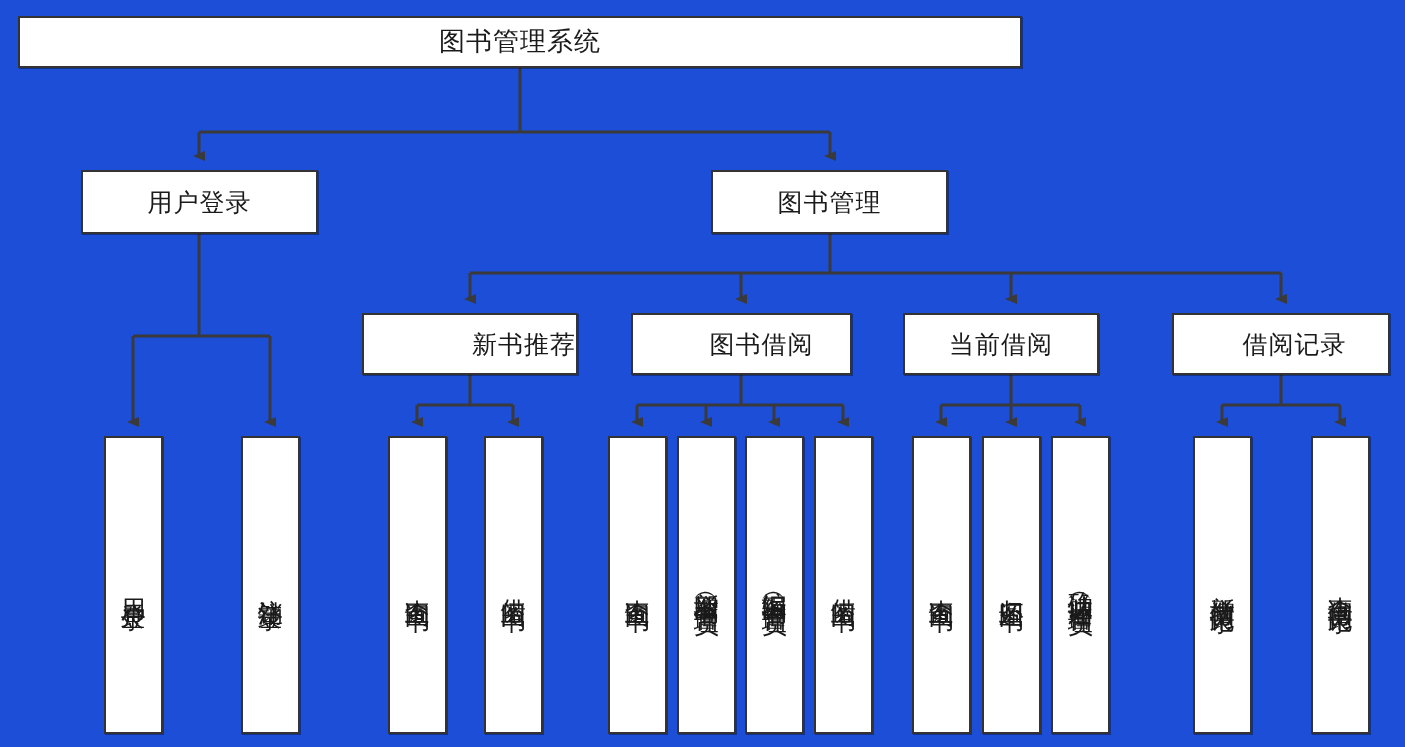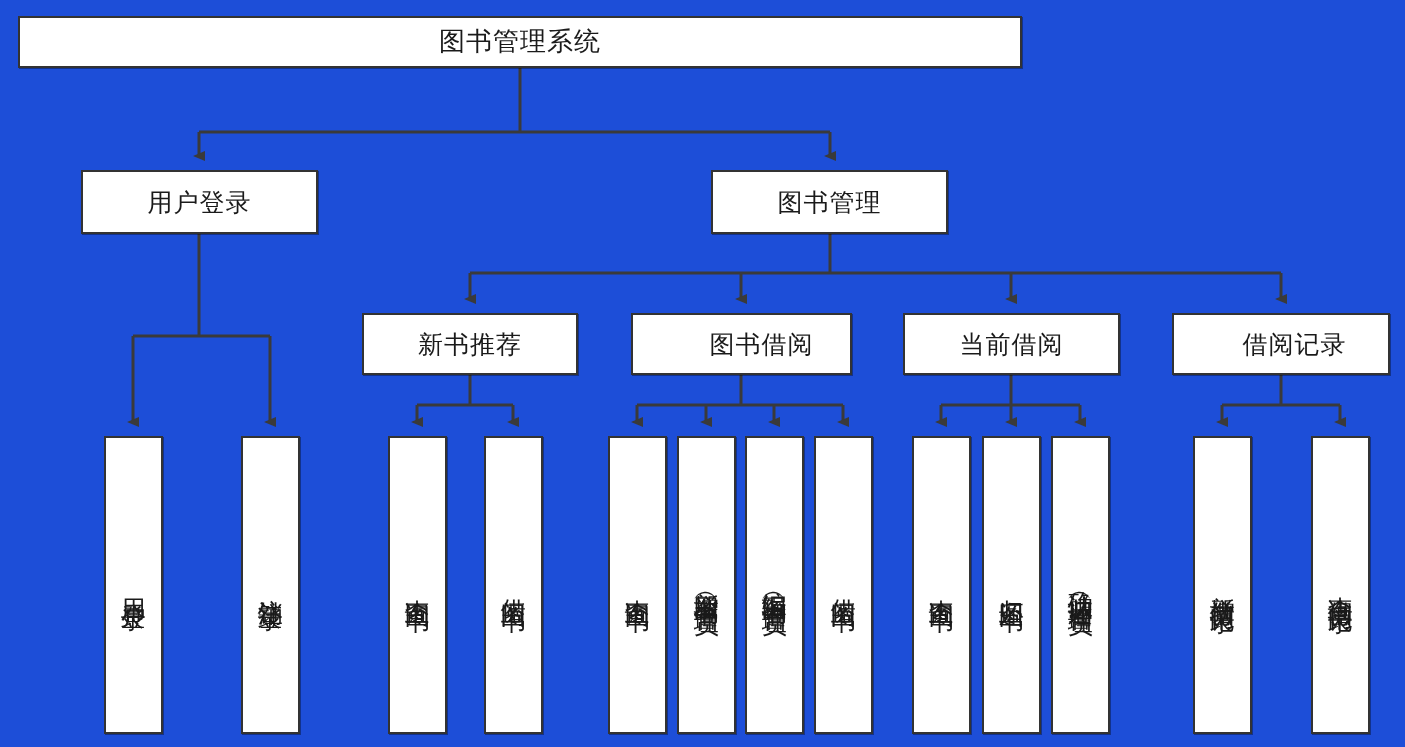--- a/index.html
+++ b/index.html
@@ -120,27 +120,27 @@
     <span class="node-label h-label-root">图书管理系统</span>
   </div>
 
   <div class="node-box" style="left:81px; top:170px; width:237px; height:64px;">
     <span class="node-label h-label">用户登录</span>
   </div>
   <div class="node-box" style="left:711px; top:170px; width:237px; height:64px;">
     <span class="node-label h-label">图书管理</span>
   </div>
 
-  <div class="node-box" style="left:362px; top:313px; width:216px; height:62px;">
+  <div class="node-box" style="left:362px; top:313px; width:216px; height:62px;justify-content:flex-end;">
     <span class="node-label h-label">新书推荐</span>
   </div>
   <div class="node-box" style="left:631px; top:313px; width:221px; height:62px;padding-left:40px;">
     <span class="node-label h-label">图书借阅</span>
   </div>
-  <div class="node-box" style="left:903px; top:313px; width:217px; height:62px;">
+  <div class="node-box" style="left:903px; top:313px; width:196px; height:62px;">
     <span class="node-label h-label">当前借阅</span>
   </div>
   <div class="node-box" style="left:1172px; top:313px; width:218px; height:62px;padding-left:27px;">
     <span class="node-label h-label">借阅记录</span>
   </div>
 
   <div class="node-box" style="left:104px; top:436px; width:59px; height:298px;">
     <span class="node-label v-label">用户登录</span>
   </div>
   <div class="node-box" style="left:241px; top:436px; width:59px; height:298px;">

